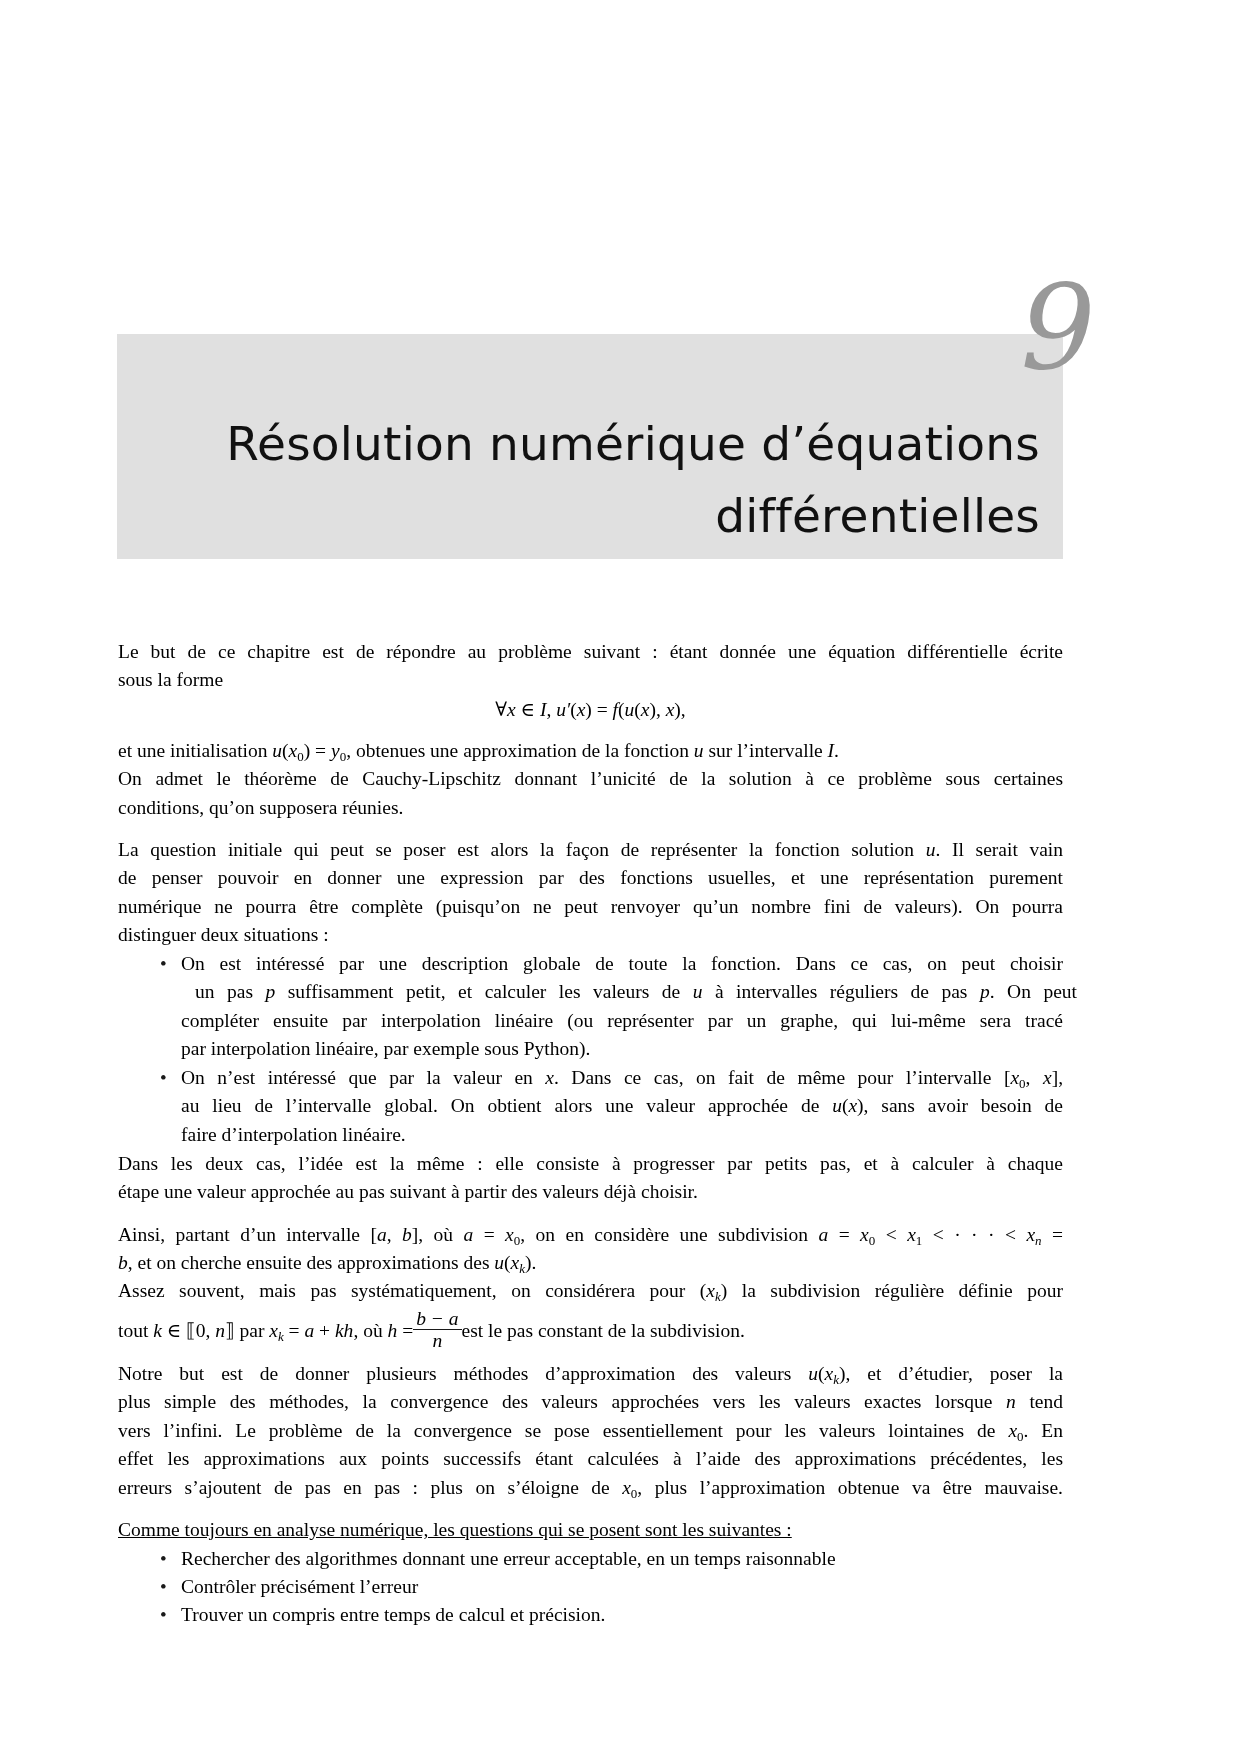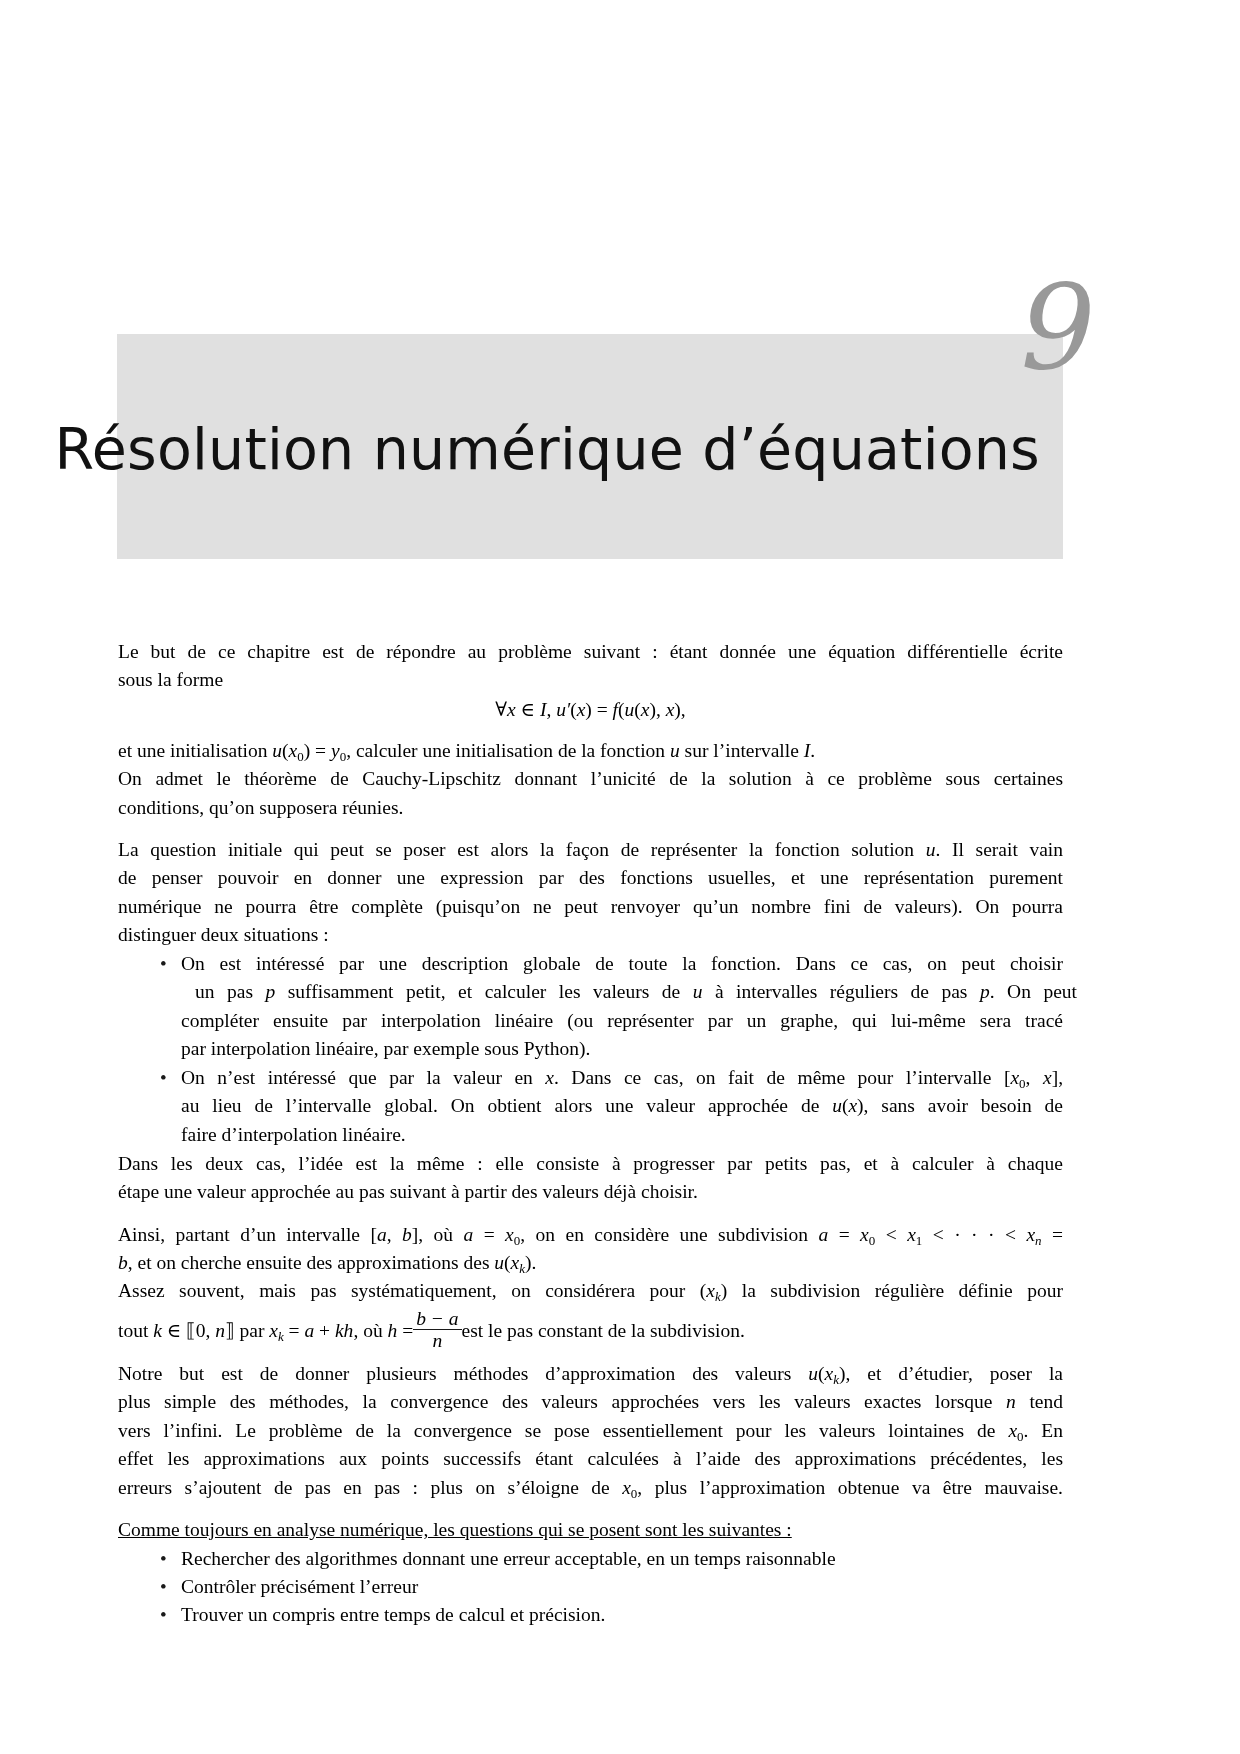--- a/index.html
+++ b/index.html
@@ -10,21 +10,21 @@
     position: absolute; left: 117px; top: 334px; width: 946px; height: 225px;
     background: #e0e0e0;
   }
   .chapter-number {
     position: absolute; left: 1018px; top: 262px; width: 80px; height: 130px;
     font-family: "DejaVu Serif", serif; font-style: italic; font-size: 118px;
     line-height: 130px; color: #999999; text-align: center;
   }
   .chapter-title-line {
     position: absolute; right: 200px; font-family: "DejaVu Sans", sans-serif;
-    font-size: 57px; color: #111; white-space: nowrap; letter-spacing: 0.2px;
+    font-size: 47px; color: #111; white-space: nowrap; letter-spacing: 0.2px;
   }
   .ct1 { top: 416px; }
   .ct2 { top: 488px; }
 
   .line {
     position: absolute; left: 118px; width: 945px; height: 28px;
     font-family: "Liberation Serif", "DejaVu Serif", serif; font-size: 19.5px;
     color: #000000; white-space: nowrap; line-height: 28px;
   }
   .line.just { text-align: justify; text-align-last: justify; white-space: normal; overflow: hidden; }
@@ -41,26 +41,27 @@
   .frac .num { display: block; font-style: italic; line-height: 20px; padding: 0 3px; border-bottom: 1.5px solid #1a1a1a; }
   .frac .den { display: block; font-style: italic; line-height: 22px; }
 </style>
 </head>
 <body>
 
 <div class="page">
   <div class="chapter-box"></div>
   <div class="chapter-number">9</div>
   <div class="chapter-title-line ct1">Résolution numérique d’équations</div>
+  <div class="chapter-title-line ct2">différentielles</div>
 
   <div id="body-text">
       <div class="line just" style="top: 638px;"><span>Le but de ce chapitre est de répondre au problème suivant : étant donnée une équation différentielle écrite</span></div>
       <div class="line plain" style="top: 666px;"><span>sous la forme</span></div>
       <div class="line center" style="top: 696px;"><span>∀</span><span class="m">x</span><span> ∈ </span><span class="m">I</span><span>,   </span><span class="m">u′</span><span>(</span><span class="m">x</span><span>) = </span><span class="m">f</span><span>(</span><span class="m">u</span><span>(</span><span class="m">x</span><span>), </span><span class="m">x</span><span>),</span></div>
-      <div class="line plain" style="top: 737px;"><span>et une initialisation </span><span class="m">u</span><span>(</span><span class="m">x</span><span class="sub">0</span><span>) = </span><span class="m">y</span><span class="sub">0</span><span>, calculer une initialisation de la fonction </span><span class="m">u</span><span> sur l’intervalle </span><span class="m">I</span><span>.</span></div>
+      <div class="line plain" style="top: 737px;"><span>et une initialisation </span><span class="m">u</span><span>(</span><span class="m">x</span><span class="sub">0</span><span>) = </span><span class="m">y</span><span class="sub">0</span><span>, obtenues une approximation de la fonction </span><span class="m">u</span><span> sur l’intervalle </span><span class="m">I</span><span>.</span></div>
       <div class="line just" style="top: 765px;"><span>On admet le théorème de Cauchy-Lipschitz donnant l’unicité de la solution à ce problème sous certaines</span></div>
       <div class="line plain" style="top: 794px;"><span>conditions, qu’on supposera réunies.</span></div>
       <div class="line just" style="top: 836px;"><span>La question initiale qui peut se poser est alors la façon de représenter la fonction solution </span><span class="m">u</span><span>. Il serait vain</span></div>
       <div class="line just" style="top: 864px;"><span>de penser pouvoir en donner une expression par des fonctions usuelles, et une représentation purement</span></div>
       <div class="line just" style="top: 893px;"><span>numérique ne pourra être complète (puisqu’on ne peut renvoyer qu’un nombre fini de valeurs). On pourra</span></div>
       <div class="line plain" style="top: 921px;"><span>distinguer deux situations :</span></div>
       <div class="bullet" style="top: 950px;">•</div>
       <div class="line just ind" style="top: 950px;"><span>On est intéressé par une description globale de toute la fonction. Dans ce cas, on peut choisir</span></div>
       <div class="line just ind" style="top: 978px; margin-left: 14px;"><span>un pas </span><span class="m">p</span><span> suffisamment petit, et calculer les valeurs de </span><span class="m">u</span><span> à intervalles réguliers de pas </span><span class="m">p</span><span>. On peut</span></div>
       <div class="line just ind" style="top: 1007px;"><span>compléter ensuite par interpolation linéaire (ou représenter par un graphe, qui lui-même sera tracé</span></div>

